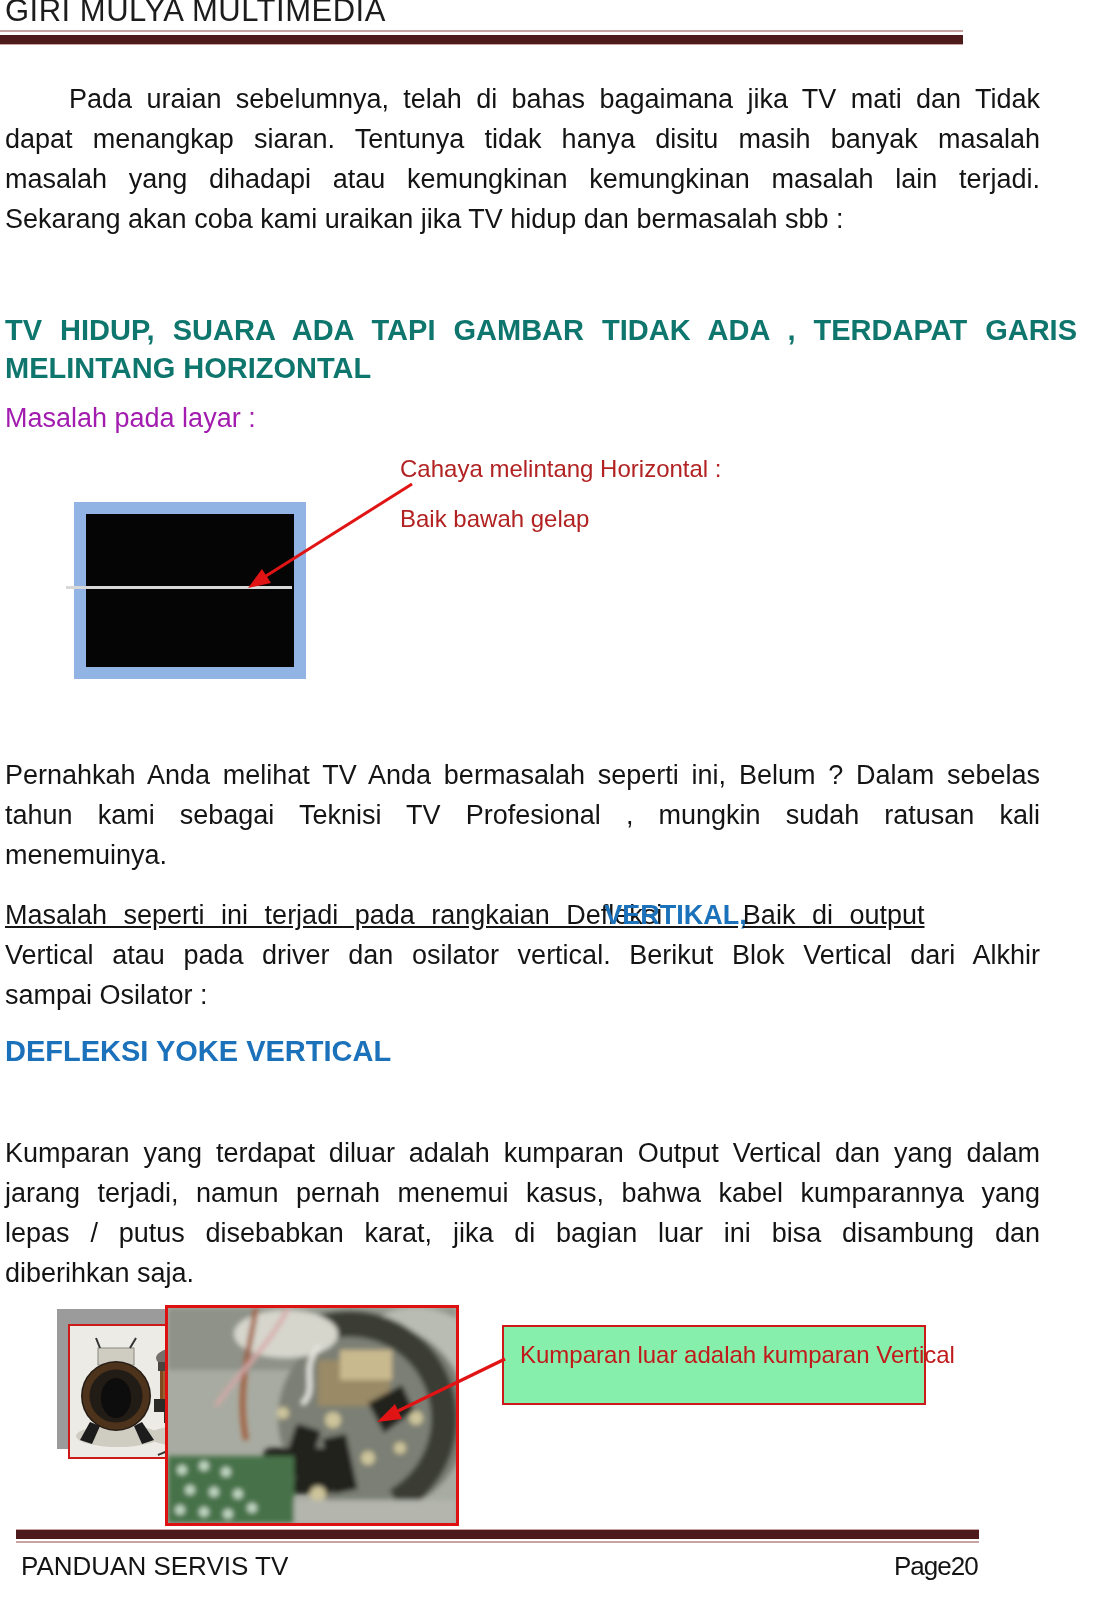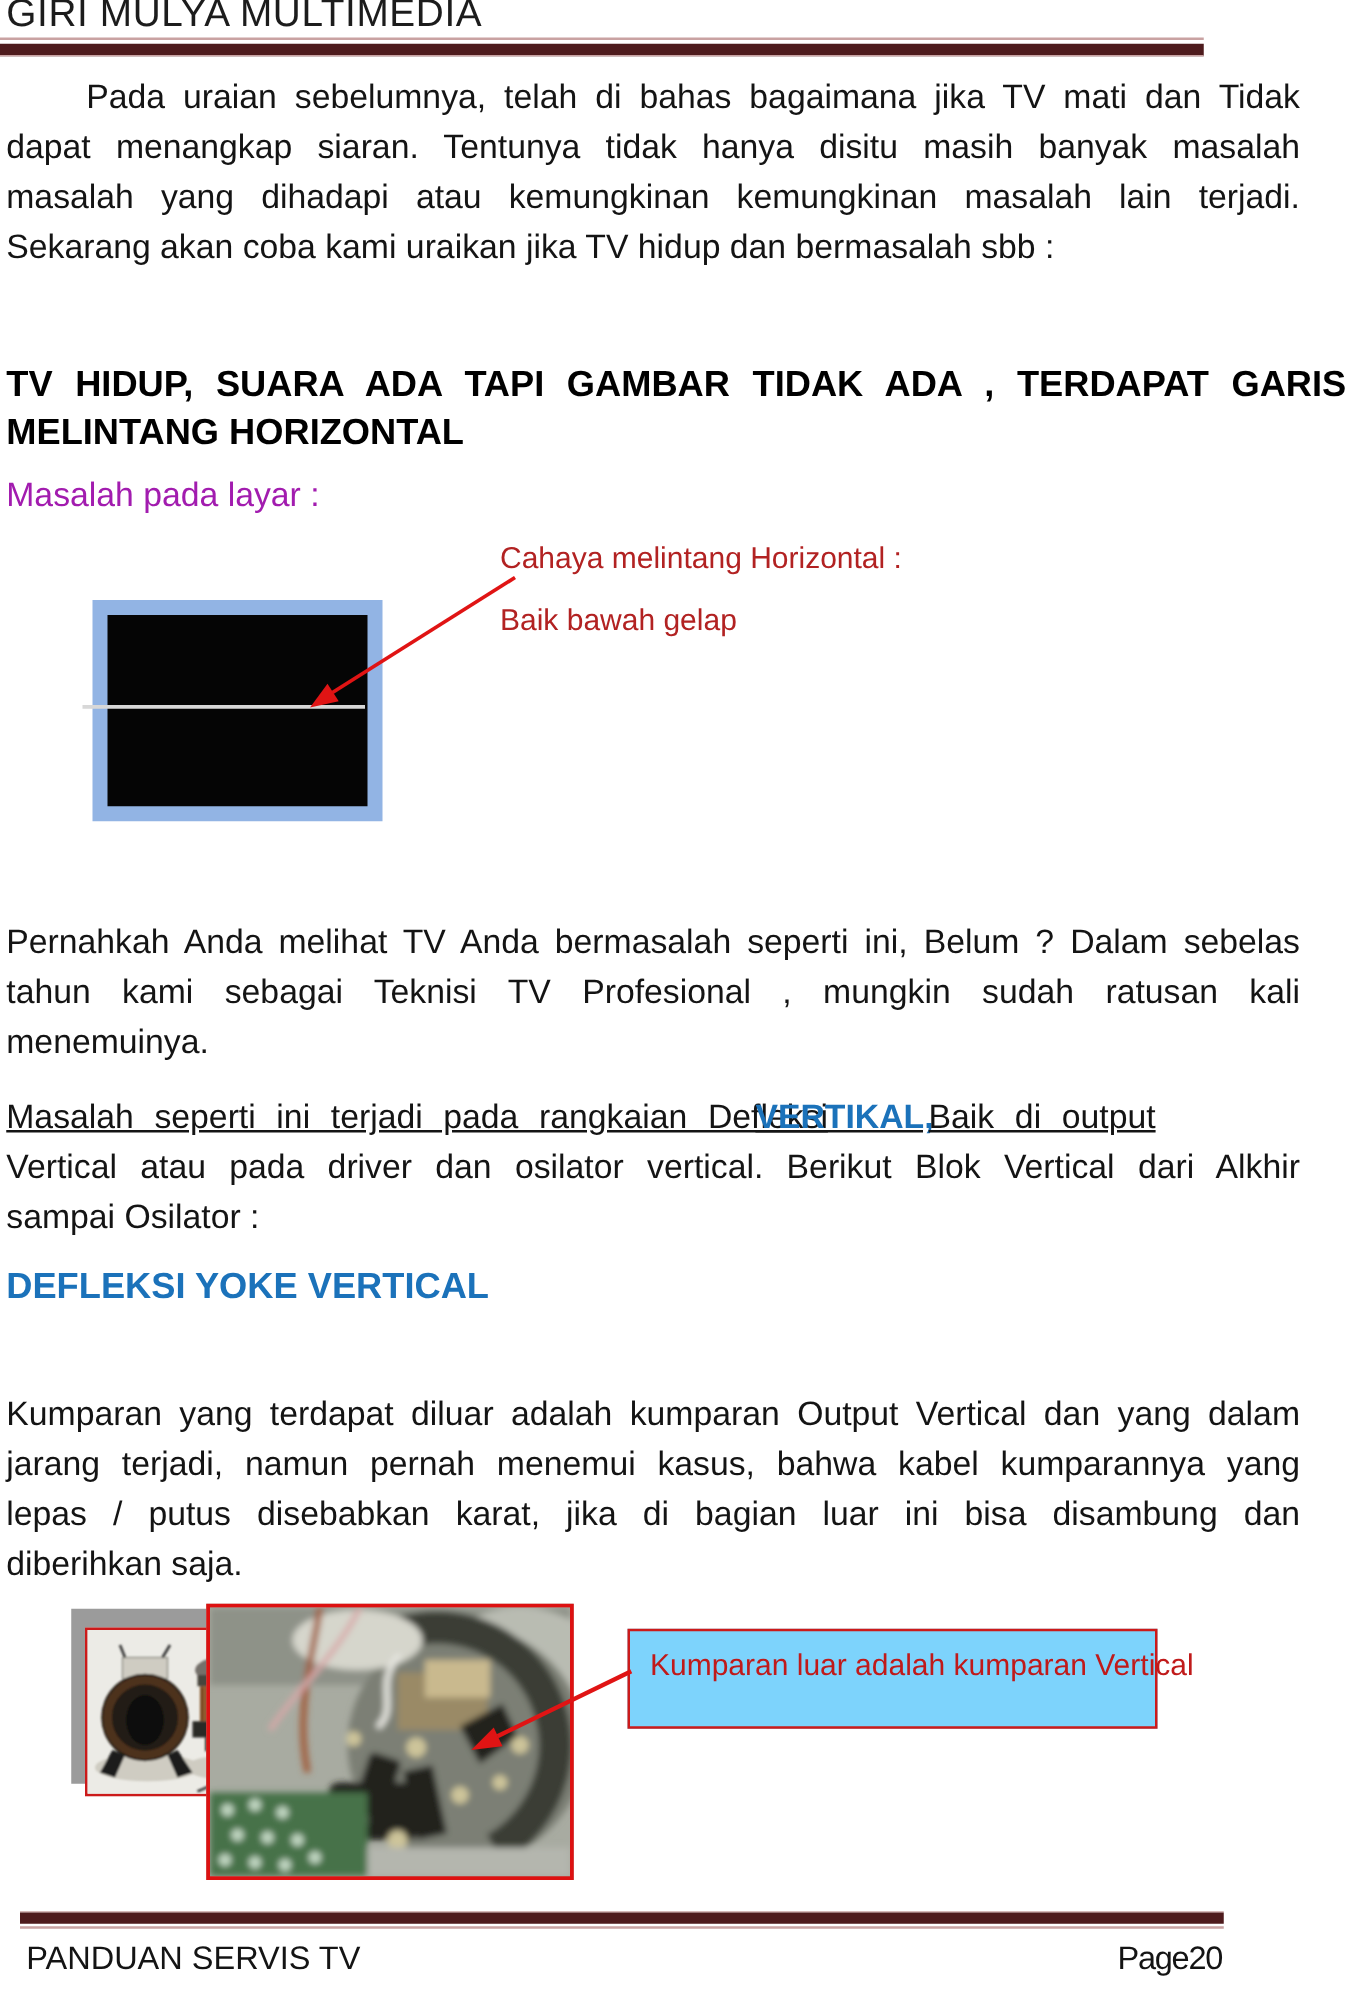--- a/index.html
+++ b/index.html
@@ -15,21 +15,21 @@
   .rule .gap{height:3px;}
   .rule .thick{height:9px;background:#4e1b1d;border-bottom:1px solid #c9a2a2;}
 
   
   .tblock{margin-left:5px;}
   .ln{font-size:27px;line-height:40px;white-space:normal;}
   .w1035{width:1035px;}
   .just{text-align:justify;text-align-last:justify;text-justify:inter-word;}
   .indent{text-indent:64px;}
 
-  .alert-heading{margin:72px 0 0 5px;width:1072px;color:#000000;font-weight:bold;}
+  .alert-heading{margin:72px 0 0 5px;width:1072px;color:#0f766e;font-weight:bold;}
   .alert-heading .ln{font-size:29px;line-height:38px;}
 
   .subhead-blue{margin:14px 0 0 5px;font-size:27px;font-weight:normal;
                 color:#a21caf;line-height:34px;}
 
   
   .fig1{position:relative;width:874px;height:310px;}
   .annot{position:absolute;left:400px;color:#b22222;font-size:24px;line-height:28px;white-space:nowrap;}
   .annot.l1{top:20px;}
   .annot.l2{top:70px;}
@@ -48,21 +48,21 @@
 
   
   .fig2{position:relative;width:1097px;height:240px;}
   .gray-photo{position:absolute;left:57px;top:16px;width:108px;height:140px;
               background:#9b9b9b;}
   .small-photo{position:absolute;left:68px;top:31px;width:160px;height:131px;
                border:2px solid #cc1a1a;background:#ecebe6;}
   .large-photo{position:absolute;left:165px;top:12px;width:288px;height:215px;
                border:3px solid #dd1111;background:#a8aba1;overflow:hidden;}
   .caption-box{position:absolute;left:502px;top:32px;width:420px;height:76px;
-               border:2px solid #cc1a1a;background:#7dd3fc;}
+               border:2px solid #cc1a1a;background:#86efac;}
   .caption-box .txt{margin:14px 0 0 16px;font-size:24px;color:#c01a1a;white-space:nowrap;}
   .fig2 svg.arrow{position:absolute;left:0;top:0;}
 
   
   .footer{position:absolute;left:0;top:1536px;width:1097px;padding-left:16px;}
   .footer-rule{width:963px;}
   .footer-rule .pre{height:1px;background:#c9a2a2;}
   .footer-rule .thick{height:9px;background:#4e1b1d;}
   .footer-rule .gap{height:2px;}
   .footer-rule .thin{height:2px;background:#c9a2a2;}
@@ -75,21 +75,21 @@
 
 <div class="page">
 
   <h1 class="doc-title">GIRI MULYA MULTIMEDIA</h1>
   <div class="rule">
     <div class="thin"></div>
     <div class="gap"></div>
     <div class="thick"></div>
   </div>
 
-  <div class="tblock w1035" style="margin-top:12px">
+  <div class="tblock w1035" style="margin-top:34px">
     <div class="ln just indent">Pada uraian sebelumnya, telah di bahas bagaimana jika TV mati dan Tidak</div>
     <div class="ln just">dapat menangkap siaran. Tentunya tidak hanya disitu masih banyak masalah</div>
     <div class="ln just">masalah yang dihadapi atau kemungkinan kemungkinan masalah lain terjadi.</div>
     <div class="ln">Sekarang akan coba kami uraikan jika TV hidup dan bermasalah sbb :</div>
   </div>
 
   <div class="alert-heading">
     <div class="ln just">TV HIDUP, SUARA ADA TAPI GAMBAR TIDAK ADA , TERDAPAT GARIS</div>
     <div class="ln">MELINTANG HORIZONTAL</div>
   </div>

